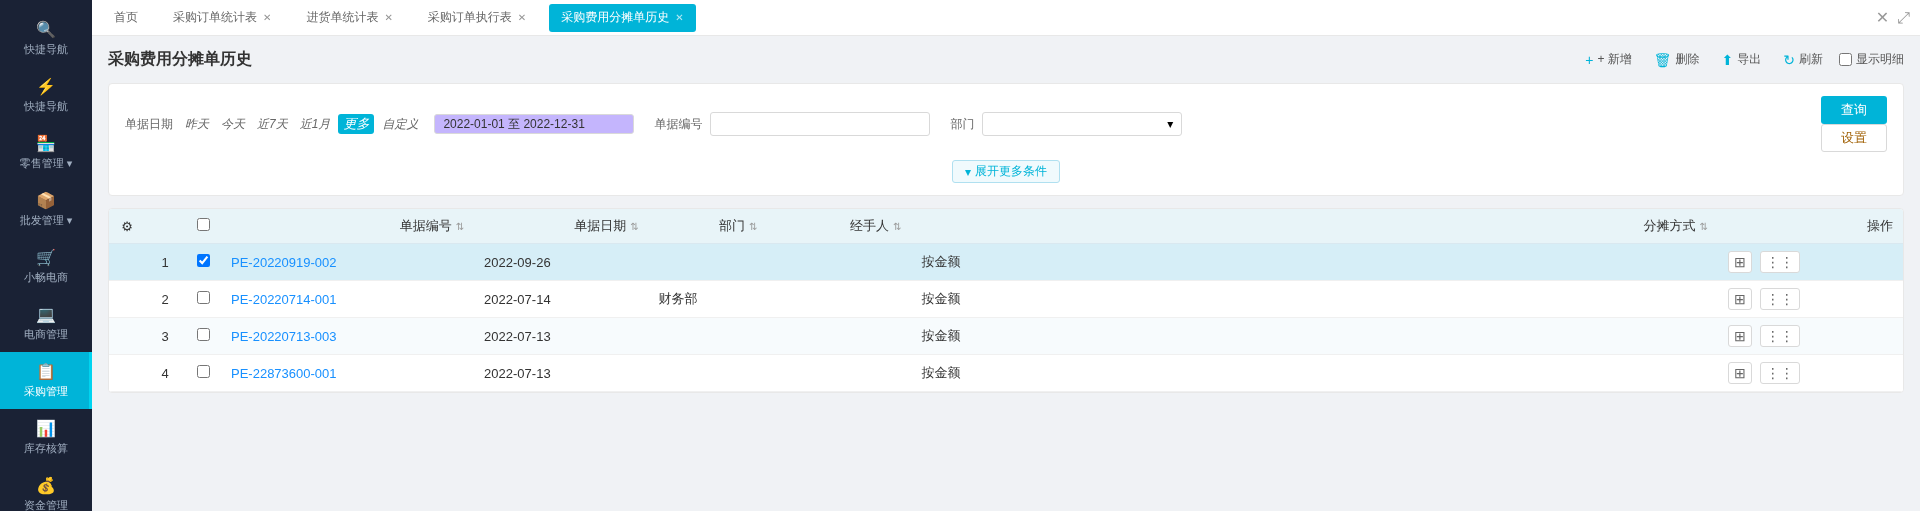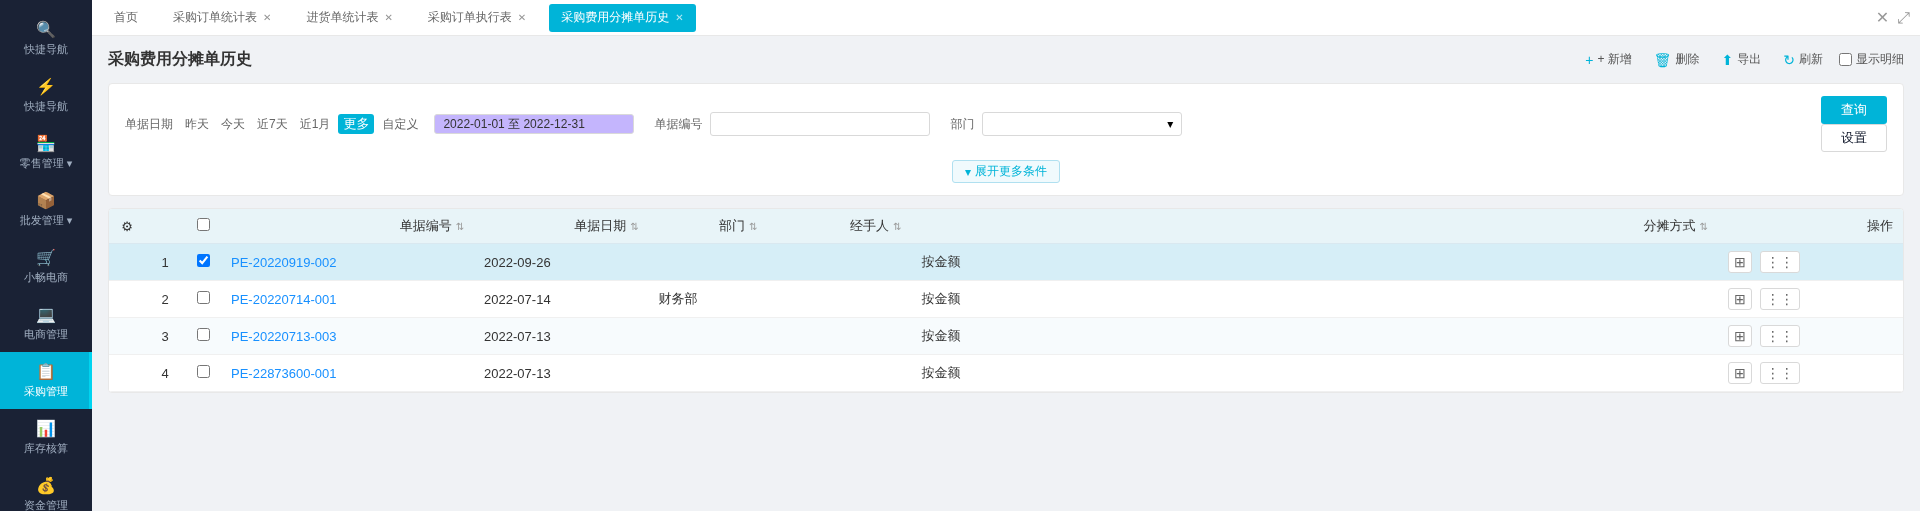--- a/index.html
+++ b/index.html
@@ -158,20 +158,21 @@
     .date-shortcuts {
       display: flex;
       gap: 4px;
       align-items: center;
     }
     .date-shortcut {
       font-size: 12px;
       color: #666;
       cursor: pointer;
       padding: 1px 4px;
+      font-style: italic;
     }
     .date-shortcut.more-tag {
       background: #00b4d8;
       color: #fff;
       border-radius: 3px;
       padding: 1px 5px;
       font-size: 13px;
     }
     .date-range {
       font-size: 12px;
@@ -206,21 +207,21 @@
       background: #00b4d8;
       color: #fff;
       border: none;
       border-radius: 3px;
       padding: 5px 20px;
       font-size: 13px;
       cursor: pointer;
     }
     .settings-btn {
       background: #fff;
-      color: #0f172a;
+      color: #a16207;
       border: 1px solid #d9d9d9;
       border-radius: 3px;
       padding: 4px 16px;
       font-size: 13px;
       cursor: pointer;
     }
     .expand-more {
       display: flex;
       justify-content: center;
       margin-top: 8px;

